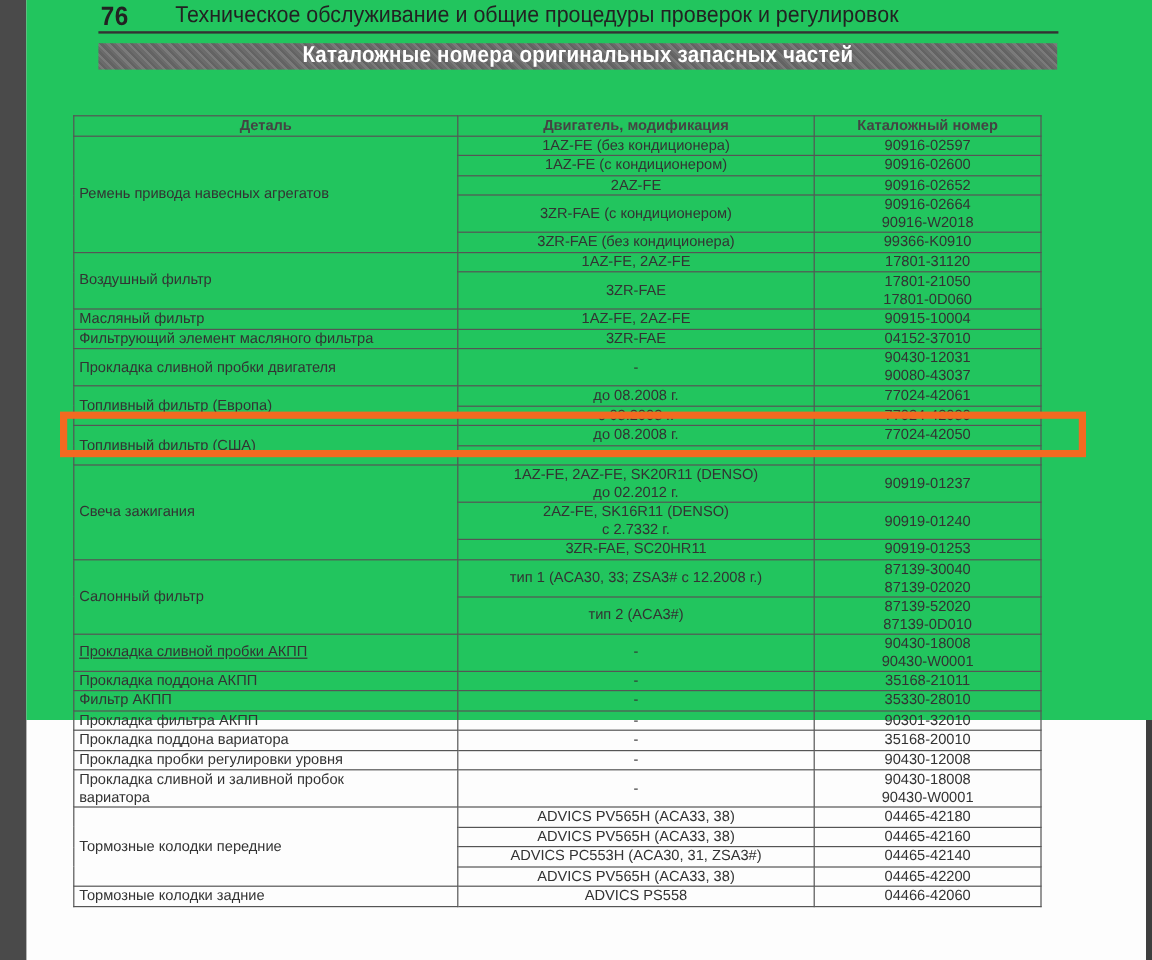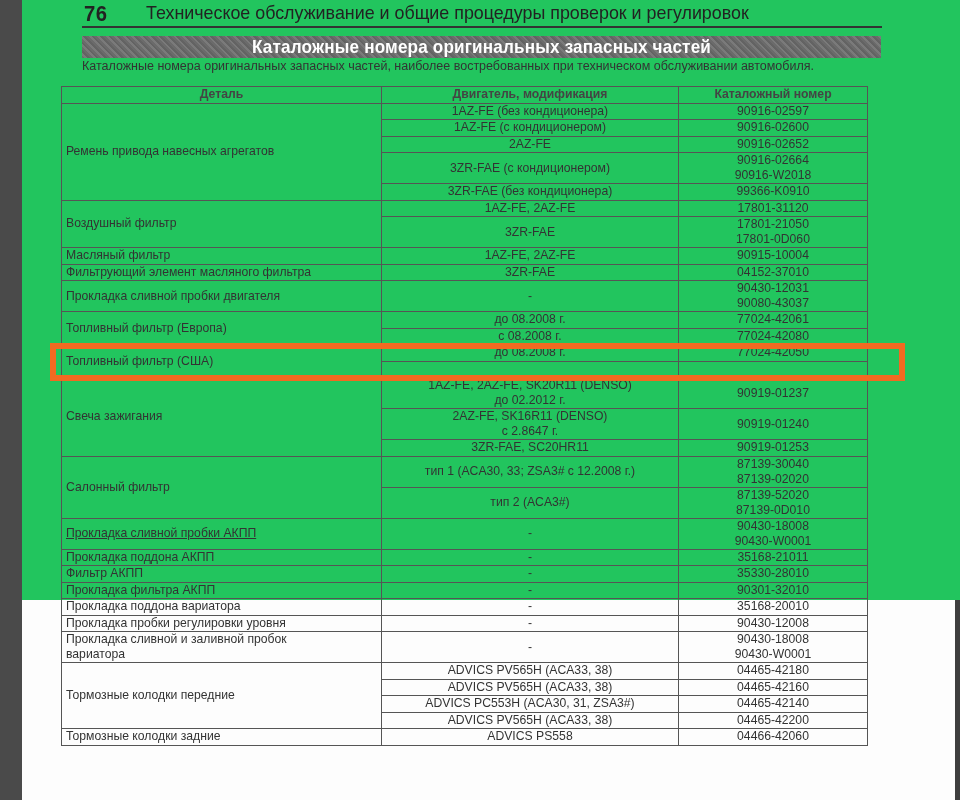--- a/index.html
+++ b/index.html
@@ -19,21 +19,21 @@
   .header-title { position:absolute; left:64px; top:2px; font-size:19px; color:#222; white-space:nowrap;
                   transform:scaleX(0.94); transform-origin:left; }
 
   .section-banner { position:absolute; left:60px; top:36px; width:799px; height:22px;
     background:repeating-linear-gradient(45deg,#6b6b6b 0 2px,#7a7a7a 2px 4px,#636363 4px 6px);
     }
   .section-title { position:absolute; left:0; right:0; top:0; text-align:center; font-size:19px; font-weight:bold;
     color:#fff; line-height:22px; letter-spacing:0.2px; transform:scaleX(0.9); }
   .intro { position:absolute; left:60px; top:59px; width:800px; font-size:12.5px; line-height:14px; color:#333; }
 
-  table.parts { position:absolute; left:61px; top:86px; width:806px; border-collapse:collapse; table-layout:fixed;
+  table.parts { position:absolute; left:61px; top:96px; width:806px; border-collapse:collapse; table-layout:fixed;
     font-size:12.2px; color:#333; }
   table.parts td, table.parts th { border:1px solid #555; padding:0 4px; line-height:15px; height:15.5px; vertical-align:middle; }
   table.parts th { font-weight:bold; text-align:center; color:#444; }
   td.detail { text-align:left; }
   td.engine { text-align:center; }
   td.num { text-align:center; }
   table.parts { border:1px solid #444; }
 
   .highlight-box { position:absolute; left:50px; top:349px; width:855px; height:37px;
     border:6px solid #f26a21; box-sizing:border-box; pointer-events:none; }
@@ -47,21 +47,20 @@
 <div class="page">
   <div class="header">
     <span class="page-num">76</span>
     <span class="header-title">Техническое обслуживание и общие процедуры проверок и регулировок</span>
   </div>
 
   <div class="section-banner">
     <div class="section-title">Каталожные номера оригинальных запасных частей</div>
   </div>
 
-  <div class="intro">Каталожные номера оригинальных запасных частей, наиболее востребованных при техническом обслуживании автомобиля.</div>
 </div>
 
 <table class="parts">
   <colgroup>
       <col style="width:320px">
       <col style="width:297px">
       <col style="width:189px">
     </colgroup>
   <thead>
     <tr>
@@ -138,21 +137,21 @@
         <td class="num" style="white-space: pre-line;"></td>
       </tr>
       <tr>
         <td class="detail" rowspan="3" style="white-space: pre-line;">Свеча зажигания</td>
         <td class="engine" style="white-space: pre-line;">1AZ-FE, 2AZ-FE, SK20R11 (DENSO)
 до 02.2012 г.</td>
         <td class="num" style="white-space: pre-line;">90919-01237</td>
       </tr>
       <tr>
         <td class="engine" style="white-space: pre-line;">2AZ-FE, SK16R11 (DENSO)
-с 2.8647 г.</td>
+с 2.7332 г.</td>
         <td class="num" style="white-space: pre-line;">90919-01240</td>
       </tr>
       <tr>
         <td class="engine" style="white-space: pre-line;">3ZR-FAE, SC20HR11</td>
         <td class="num" style="white-space: pre-line;">90919-01253</td>
       </tr>
       <tr>
         <td class="detail" rowspan="2" style="white-space: pre-line;">Салонный фильтр</td>
         <td class="engine" style="white-space: pre-line;">тип 1 (ACA30, 33; ZSA3# с 12.2008 г.)</td>
         <td class="num" style="white-space: pre-line;">87139-30040

